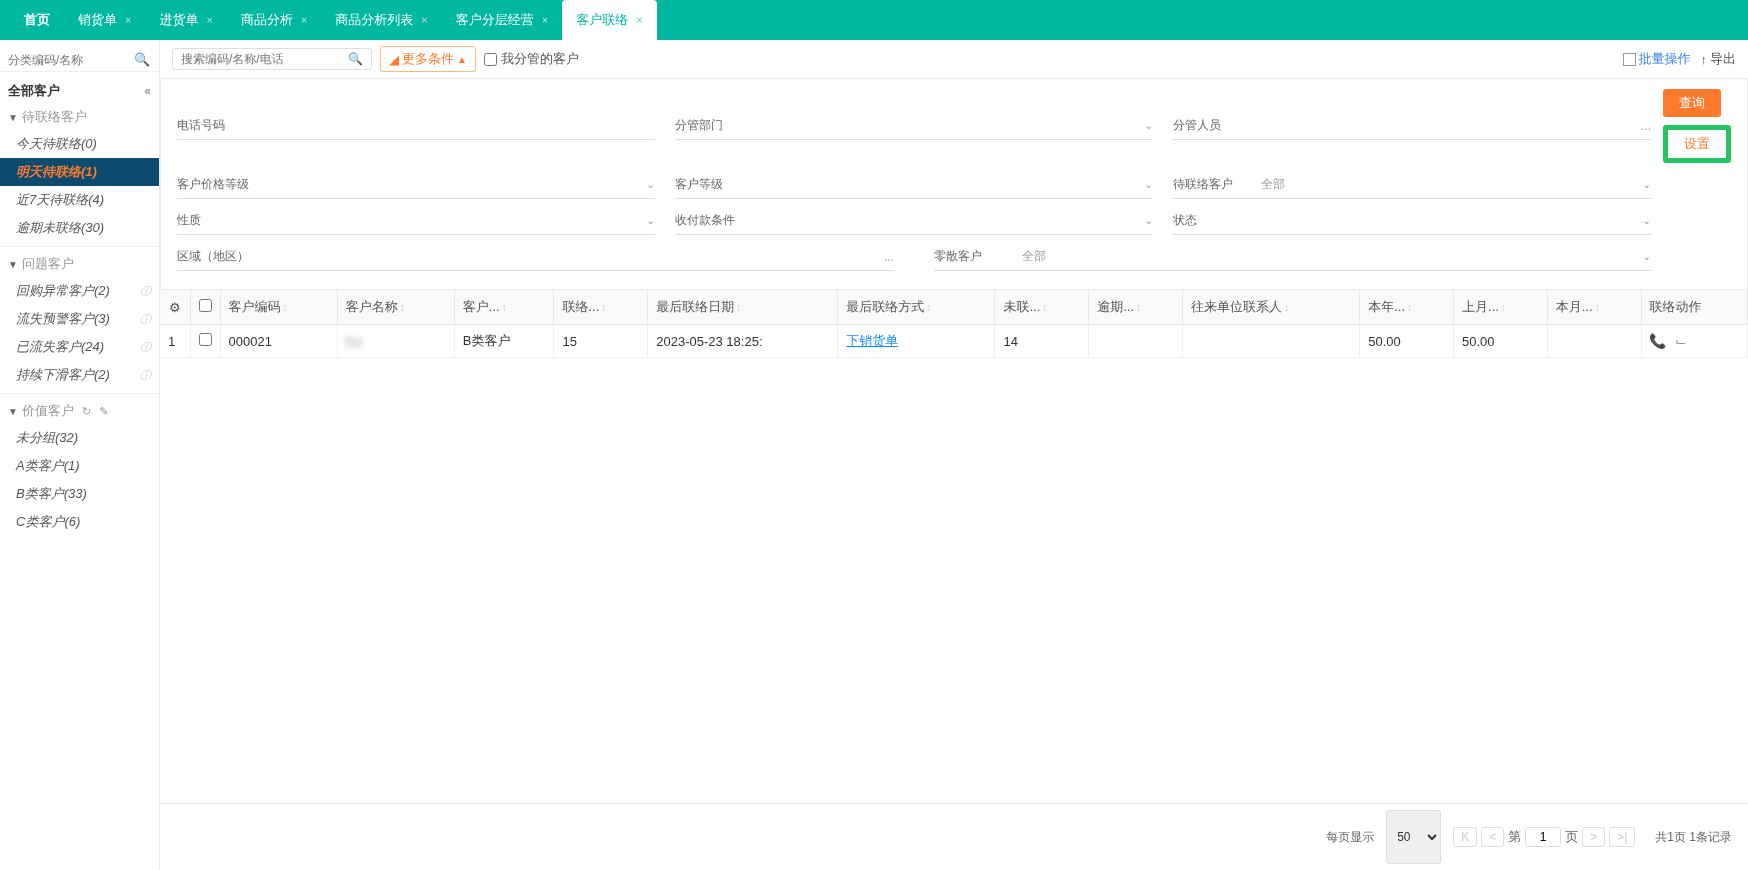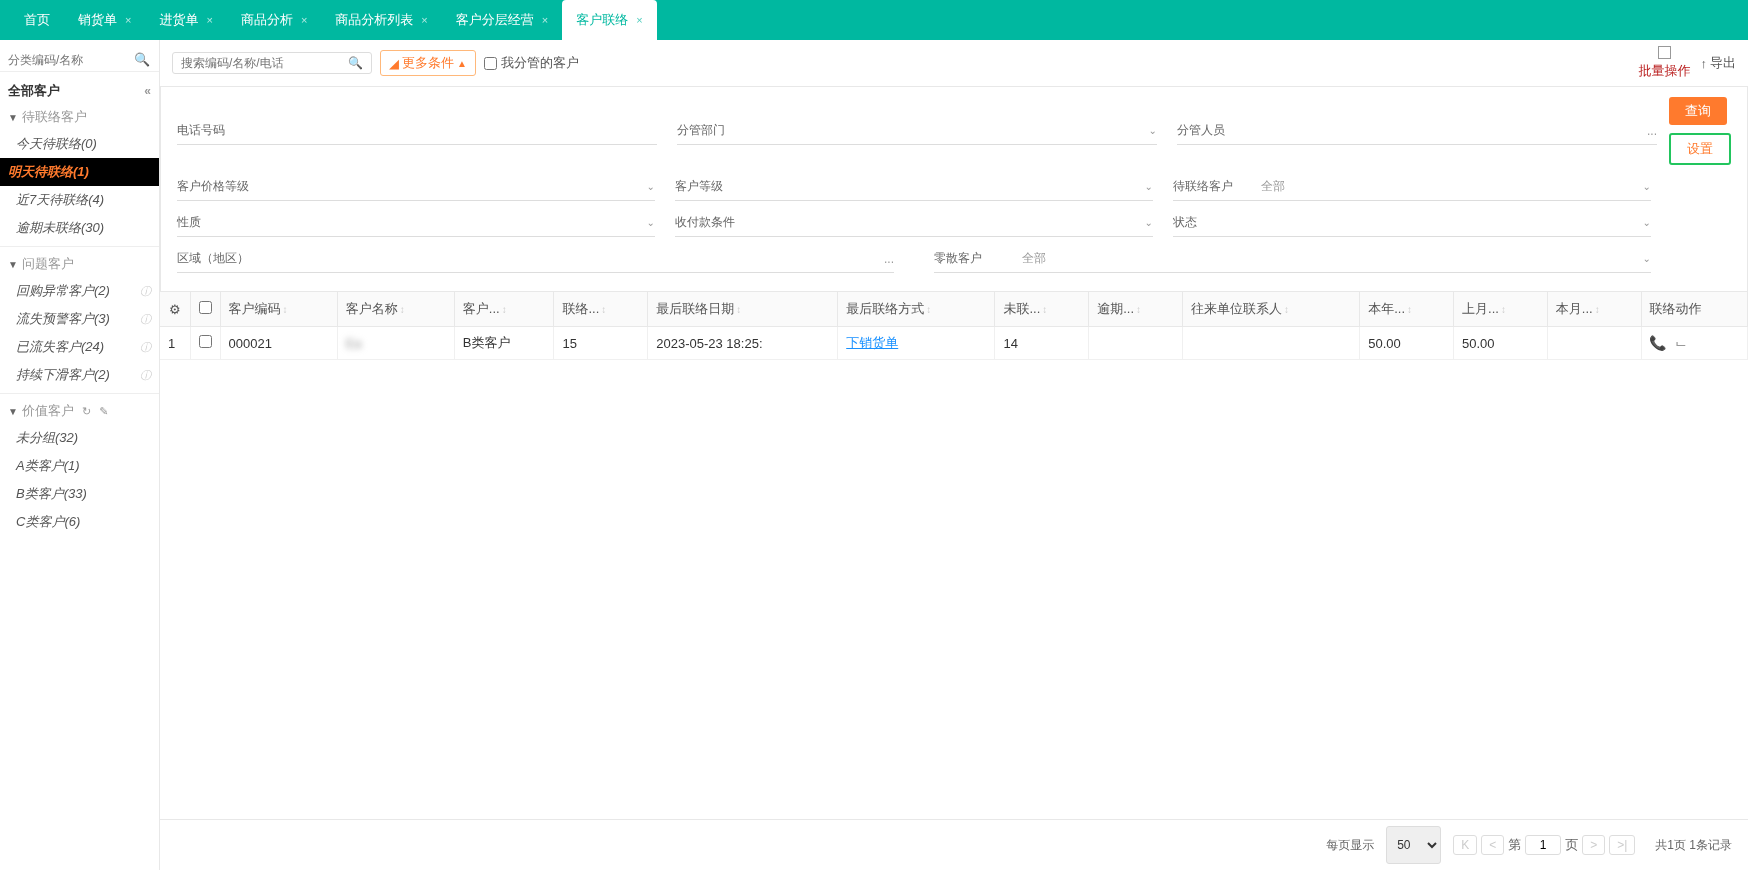--- a/index.html
+++ b/index.html
@@ -5,21 +5,21 @@
     * { box-sizing: border-box; margin: 0; padding: 0; font-family: "Microsoft YaHei", "PingFang SC", Arial, sans-serif; font-size: 13px; }
     body { background: #f5f5f5; overflow: hidden; width: 1748px; height: 870px; }
 
     
     .top-nav {
       display: flex; align-items: center; background: #00b8a0; height: 40px; padding: 0 10px; gap: 0;
     }
     .nav-item {
       color: #fff; padding: 0 14px; height: 40px; display: flex; align-items: center; cursor: pointer; font-size: 13px; white-space: nowrap; gap: 4px;
     }
-    .nav-item.home { font-weight: normal; }
+    .nav-item.home { font-weight: bold; }
     .nav-item.active { background: #fff; color: #00b8a0; border-radius: 4px 4px 0 0; }
     .nav-item .close-x { font-size: 11px; margin-left: 4px; opacity: 0.7; }
 
     
     .main-layout { display: flex; height: calc(870px - 40px); border-radius: 17px; }
 
     
     .sidebar {
       width: 160px; background: #fff; border-right: 1px solid #e8e8e8; overflow-y: auto; flex-shrink: 0; padding: 8px 0;
     }
@@ -37,21 +37,21 @@
     .sidebar-section-title .collapse-icon { color: #999; font-size: 12px; }
 
     .sidebar-group-label {
       padding: 4px 8px; color: #999; font-size: 12px; display: flex; align-items: center; gap: 4px;
     }
     .sidebar-group-label .triangle { color: #666; font-size: 10px; }
 
     .sidebar-item {
       padding: 5px 8px 5px 16px; color: #555; cursor: pointer; display: flex; align-items: center; justify-content: space-between; font-size: 12px; font-style: italic;
     }
-    .sidebar-item.active { background: #000000; color: #ff7a2d; font-weight: bold; padding-left: 8px; }
+    .sidebar-item.active { background: #0c4a6e; color: #ff7a2d; font-weight: bold; }
     .sidebar-item .help-icon { color: #ccc; font-size: 11px; }
 
     .sidebar-divider { height: 1px; background: #eee; margin: 4px 0; }
 
     
     .content-area { flex: 1; display: flex; flex-direction: column; overflow: hidden; }
 
     
     .toolbar {
       background: #fff; padding: 6px 12px; display: flex; align-items: center; gap: 8px; border-bottom: 1px solid #e8e8e8; flex-shrink: 0;
@@ -64,42 +64,42 @@
 
     .filter-btn {
       display: flex; align-items: center; gap: 3px; color: #ff7a2d; cursor: pointer; font-size: 12px; border: 1px solid #ffb87a; border-radius: 3px; padding: 3px 8px;
     }
     .filter-icon { color: #ff7a2d; }
 
     .checkbox-label { display: flex; align-items: center; gap: 4px; font-size: 12px; color: #555; cursor: pointer; }
     .checkbox-label input[type=checkbox] { cursor: pointer; }
 
     .toolbar-right { margin-left: auto; display: flex; align-items: center; gap: 10px; }
-    .batch-op-btn { display: flex; align-items: center; gap: 3px; color: #b91c1c; font-size: 12px; cursor: pointer; flex-direction: column; }
+    .batch-op-btn { display: flex; align-items: center; gap: 3px; color: #3b82f6; font-size: 12px; cursor: pointer; }
     .export-btn { display: flex; align-items: center; gap: 3px; color: #555; font-size: 12px; cursor: pointer; }
 
     
     .filter-panel {
       background: #fff; border: 1px solid #e8e8e8; border-top: none; padding: 10px 16px; flex-shrink: 0;
     }
     .filter-row { display: flex; align-items: center; margin-bottom: 8px; gap: 0; }
     .filter-item {
       display: flex; align-items: center; flex: 1; border-bottom: 1px solid #ddd; padding: 4px 0; position: relative; min-height: 28px;
     }
     .filter-item label { color: #666; font-size: 12px; white-space: nowrap; margin-right: 8px; width: 80px; }
     .filter-item .filter-val { flex: 1; font-size: 12px; color: #999; }
     .filter-item .dropdown-arrow { color: #999; font-size: 10px; margin-left: auto; cursor: pointer; }
     .filter-item .more-dots { color: #999; font-size: 12px; margin-left: auto; cursor: pointer; }
     .filter-gap { width: 20px; flex-shrink: 0; }
 
     .query-btn {
       background: #ff7a2d; color: #fff; border: none; border-radius: 3px; padding: 5px 16px; cursor: pointer; font-size: 13px; white-space: nowrap; align-self: flex-start;
     }
     .set-btn {
-      background: #fff; color: #ff7a2d; border: 2px solid #22c55e; border-radius: 3px; padding: 5px 16px; cursor: pointer; font-size: 13px; white-space: nowrap; margin-top: 4px; align-self: flex-start;
+      background: #fff; color: #ff7a2d; border: 5px solid #22c55e; border-radius: 3px; padding: 5px 16px; cursor: pointer; font-size: 13px; white-space: nowrap; margin-top: 4px; align-self: flex-start;
     }
     .action-btns { display: flex; flex-direction: column; gap: 4px; margin-left: 12px; }
 
     
     .table-wrap { flex: 1; overflow: auto; background: #fff; }
     table { width: 100%; border-collapse: collapse; font-size: 12px; }
     thead tr { background: #fafafa; border-bottom: 1px solid #e8e8e8; }
     th { padding: 8px 8px; color: #555; font-weight: normal; text-align: left; border-right: 1px solid #e8e8e8; white-space: nowrap; cursor: pointer; }
     th .sort-icon { color: #ccc; font-size: 10px; margin-left: 2px; }
     td { padding: 7px 8px; color: #333; border-bottom: 1px solid #f0f0f0; border-right: 1px solid #f0f0f0; white-space: nowrap; vertical-align: middle; }
@@ -107,21 +107,21 @@
     .action-icons { display: flex; gap: 8px; }
     .action-icon-btn { color: #999; cursor: pointer; font-size: 14px; }
     .th-gear { width: 30px; text-align: center; }
     .th-check { width: 30px; text-align: center; }
 
     
     .footer-bar {
       background: #fff; border-top: 1px solid #e8e8e8; padding: 6px 16px; display: flex; align-items: center; justify-content: flex-end; gap: 12px; flex-shrink: 0;
     }
     .per-page-label { color: #666; font-size: 12px; }
-    .per-page-select { border: 1px solid #ddd; border-radius: 3px; padding: 10px 6px; font-size: 12px; color: #333; cursor: pointer; }
+    .per-page-select { border: 1px solid #ddd; border-radius: 3px; padding: 18px 6px; font-size: 12px; color: #333; cursor: pointer; }
     .pagination { display: flex; align-items: center; gap: 4px; }
     .page-btn { border: 1px solid #ddd; border-radius: 3px; padding: 2px 7px; font-size: 12px; cursor: pointer; background: #fff; color: #555; }
     .page-btn.disabled { color: #ccc; cursor: not-allowed; }
     .page-info { font-size: 12px; color: #666; display: flex; align-items: center; gap: 4px; }
     .page-input { width: 36px; border: 1px solid #ddd; border-radius: 3px; padding: 2px 4px; text-align: center; font-size: 12px; }
     .total-label { font-size: 12px; color: #666; margin-left: 8px; }
   </style>
 </head>
 <body>
 

